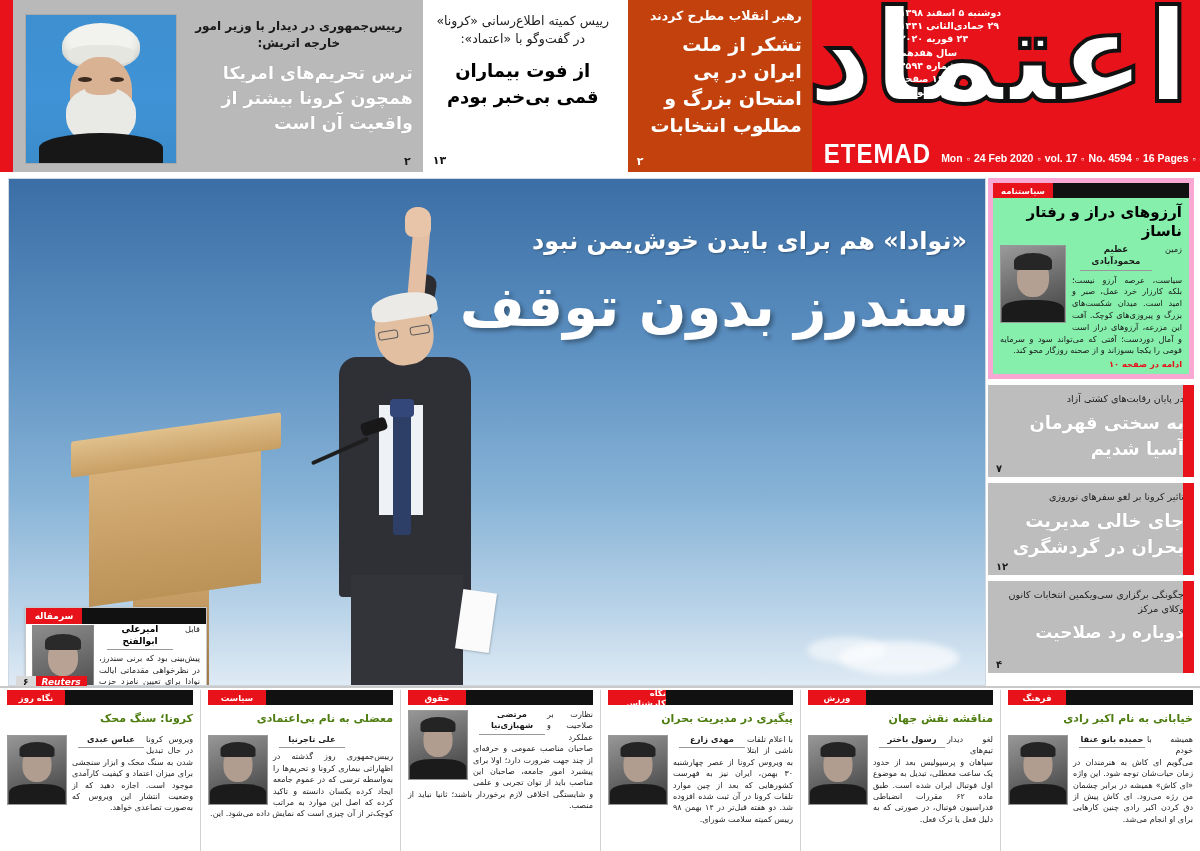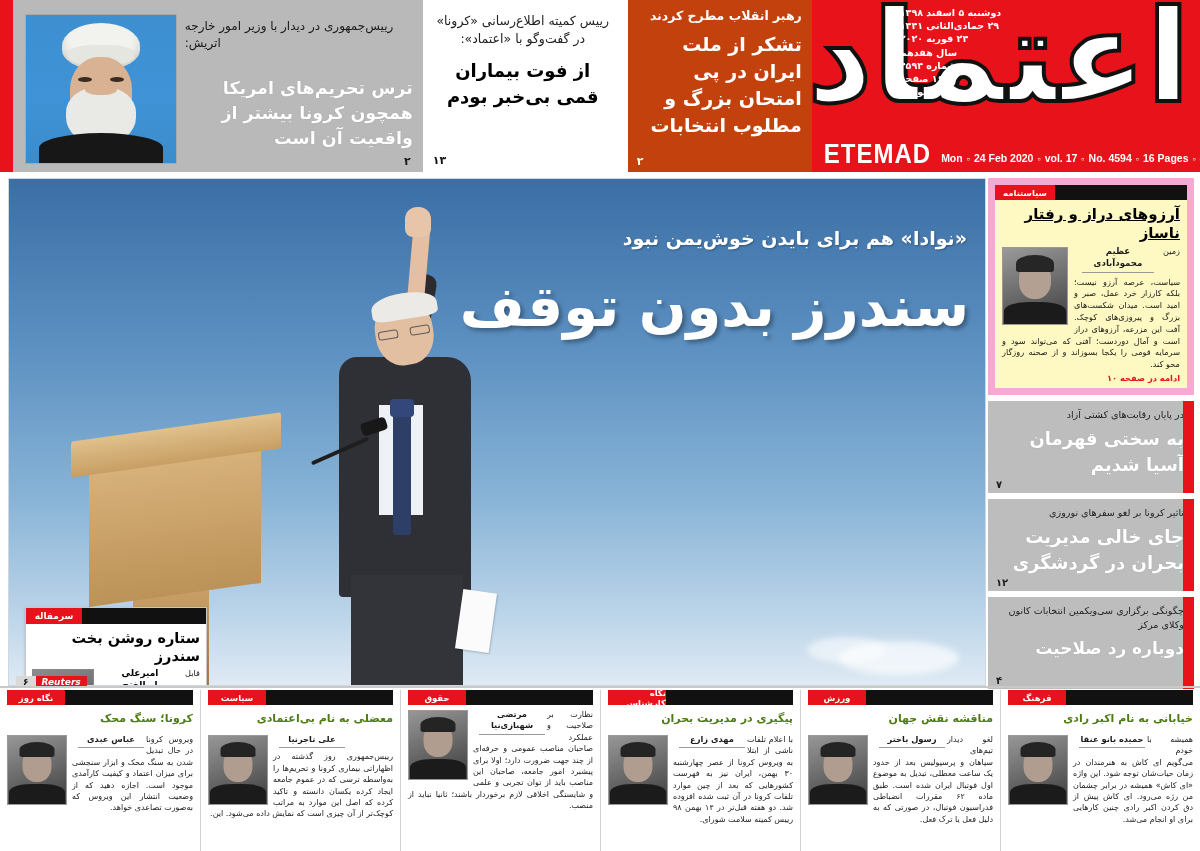--- a/index.html
+++ b/index.html
@@ -80,21 +80,21 @@
   }
   .mast-whitebox .pg { position: absolute; left: 10px; bottom: 5px; color: #111; font-size: 11px; font-weight: bold;}
 
   
   .mast-graybox {
     width: 410px; height: 172px; background: #b9b9b9; position: relative;
     padding: 14px 10px 4px 12px; direction: rtl; display: flex;
   }
   .mast-graybox .gtext { width: 228px; padding-top: 4px; }
   .mast-graybox .kicker {
-    color: #1a1a1a; font-size: 12px; line-height: 17px; text-align: left; margin-bottom: 24px;
+    color: #1a1a1a; font-size: 12px; line-height: 17px; text-align: center; margin-bottom: 9px; font-weight: bold;
   }
   .mast-graybox .title {
     color: #fff; font-size: 17.5px; font-weight: bold; line-height: 25px; text-align: right;
     text-shadow: 0 0 1px rgba(0,0,0,.25);
   }
   .mast-graybox .pg { position: absolute; right: 12px; bottom: 4px; color: #1a1a1a; font-size: 11px; font-weight: bold;}
   .rouhani-photo {
     width: 152px; height: 150px; margin-right: 8px; position: relative; overflow: hidden;
     background: linear-gradient(180deg,#3d8fd0 0%, #3f93d6 55%, #3b8ccb 100%);
     border: 1px solid #a9a9a9;
@@ -117,21 +117,21 @@
     width: 124px; height: 30px; background: #171717; border-radius: 50% 50% 0 0; }
   .mast-redstripe { width: 13px; height: 172px; background: #e8131a; }
 
   
   .hero {
     position: absolute; left: 8px; top: 178px; width: 978px; height: 508px;
     background: linear-gradient(180deg,#3b6ea5 0%, #5b8fc0 32%, #86b2d6 62%, #b9d3e8 85%, #dfeaf4 100%);
     overflow: hidden; border: 1px solid #cfd8e0;
   }
   .hero-kicker {
-    position: absolute; right: 18px; top: 48px; color: #fff; font-size: 19px; font-weight: bold;
+    position: absolute; right: 18px; top: 48px; color: #fff; font-size: 24px; font-weight: bold;
     direction: rtl; text-shadow: 1px 1px 2px rgba(0,0,0,.30); letter-spacing: -0.2px; text-align: center;
   }
   .hero-title {
     position: absolute; right: 16px; top: 92px; color: #fff; font-size: 56px; font-weight: bold;
     direction: rtl; letter-spacing: -2px; text-shadow: 3px 3px 4px rgba(0,0,0,.33);
     line-height: 72px; white-space: nowrap;
   }
   
   .bernie { position: absolute; left: 238px; bottom: 0; width: 300px; height: 470px; }
   .b-arm { position: absolute; left: 152px; bottom: 212px; width: 22px; height: 200px;
@@ -198,27 +198,27 @@
   .credit {
     position: absolute; left: 16px; top: 676px; display: flex; align-items: center; gap: 0;
     font-size: 9px; font-weight: bold;
   }
   .credit .r { background: #e8131a; color: #fff; padding: 1px 6px; font-size: 9px; font-style: italic; }
   .credit .n { background: #d9d9d9; color: #111; padding: 1px 7px; }
 
   
   .rail { position: absolute; right: 6px; top: 178px; width: 206px; }
   .rail-card {
-    background: #fef9c3; border: 7px solid #f9a8d4; margin-bottom: 6px; direction: rtl; position: relative;
+    background: #86efac; border: 5px solid #f9a8d4; margin-bottom: 6px; direction: rtl; position: relative;
   }
   .rc-head { display: flex; height: 15px; }
   .rc-head .blk { flex: 1; background: #111; }
   .rc-head .red { width: 60px; background: #e8131a; color: #fff; font-size: 8.5px; font-weight: bold;
     display: flex; align-items: center; justify-content: center; }
-  .rc-title { font-size: 15px; font-weight: bold; text-align: right; padding: 5px 7px 3px 7px; line-height: 19px; color:#000;text-decoration:underline; }
+  .rc-title { font-size: 15px; font-weight: bold; text-align: right; padding: 5px 7px 3px 7px; line-height: 19px; color:#000; }
   .rc-body { padding: 0 7px; font-size: 8.2px; line-height: 11.8px; text-align: justify; color: #1a1a1a; }
   .rc-photo { float: left; width: 66px; height: 78px; margin: 1px 6px 2px 0; border: 1px solid #999;
     background: linear-gradient(160deg,#9a9a9a,#3f3f3f); position: relative; }
   .rc-photo .f { position:absolute; left:50%; transform:translateX(-50%); top: 13px; width: 32px; height: 38px;
     background: #b3a092; border-radius: 45%; }
   .rc-photo .h { position:absolute; left:50%; transform:translateX(-50%); top: 7px; width: 38px; height: 17px;
     background: #262626; border-radius: 50% 50% 12% 12%; }
   .rc-photo .b { position:absolute; left:50%; transform:translateX(-50%); bottom:0; width: 62px; height: 22px;
     background: #1b1b1b; border-radius: 40% 40% 0 0; }
   .rc-byline { float: left; width: 72px; font-size: 8.6px; font-weight: bold; text-align: center;
@@ -349,21 +349,20 @@
       <div class="pod-top"></div>
     </div>
     <div class="mic-stem" style="left:300px;bottom:232px;"></div>
     <div class="mic-head" style="left:352px;bottom:252px;"></div>
 
     <div class="editorial">
       <div class="ed-head">
         <div class="blk"></div>
         <div class="red">سرمقاله</div>
       </div>
-      <div class="ed-title">ستاره روشن بخت سندرز</div>
       <div class="ed-body">
         <div class="ed-photo">
           <div class="f"></div>
             <div class="h"></div>
         </div>
         <div class="ed-byline">امیرعلی ابوالفتح</div>
         <span>قابل پیش‌بینی بود که برنی سندرز، در نظرخواهی مقدماتی ایالت نوادا برای تعیین نامزد حزب دموکرات امریکا در انتخابات ریاست‌جمهوری سال ۲۰۲۰ برنده باشد. معمولا در انتخابات مقدماتی برای نامزدی حزب، گفته می‌شود اگر یک نامزد بتواند در دو ایالتی که اولین رای‌گیری و نظرخواهی‌ها در آن انجام می‌شود.</span>
       </div>
 
     </div>

